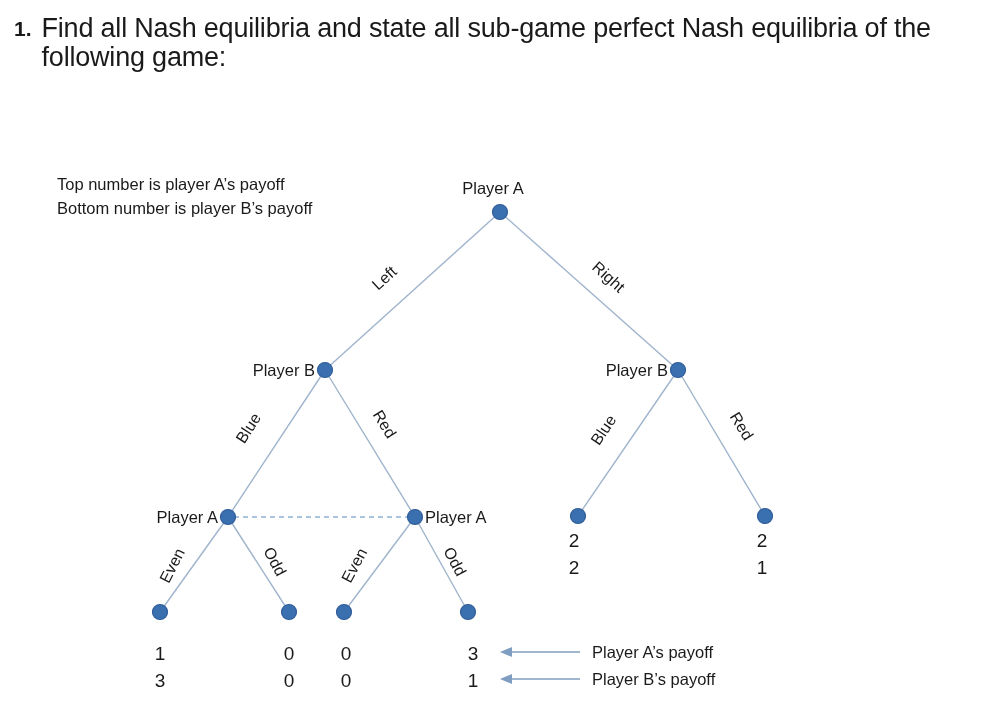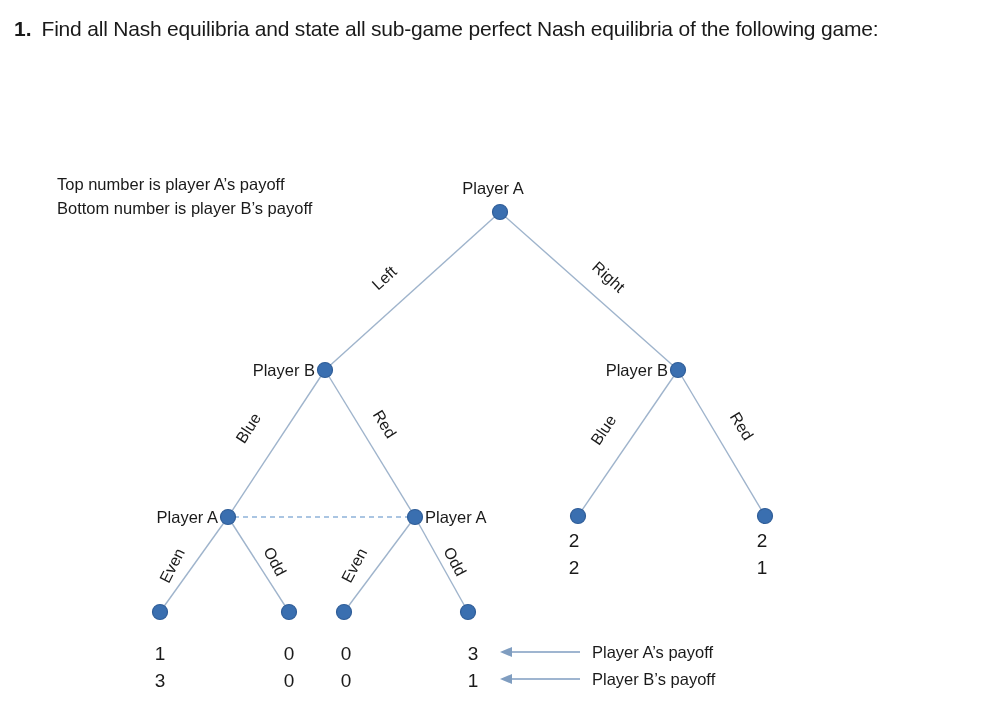--- a/index.html
+++ b/index.html
@@ -26,21 +26,21 @@
     align-items: flex-start;
   }
   #question-number {
     font-size: 21px;
     font-weight: bold;
     line-height: 29px;
     margin-right: 10px;
     white-space: nowrap;
   }
   #question-text {
-    font-size: 21px;
+    font-size: 27px;
     line-height: 29px;
     letter-spacing: -0.2px;
   }
 
   
   #game-tree-figure {
     position: absolute;
     left: 0;
     top: 152px;
     width: 996px;

